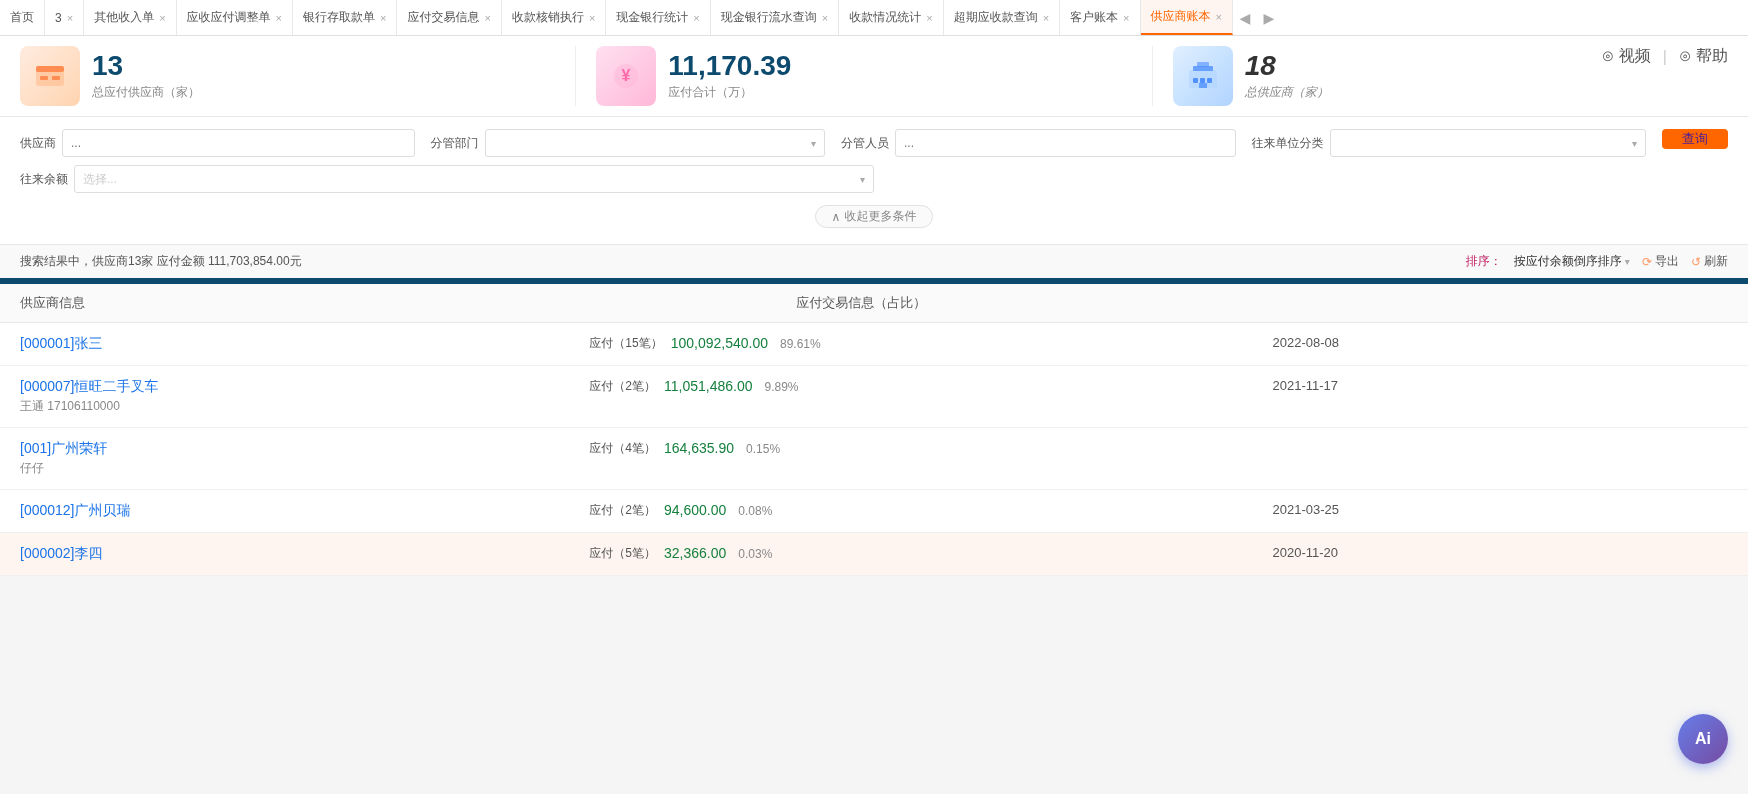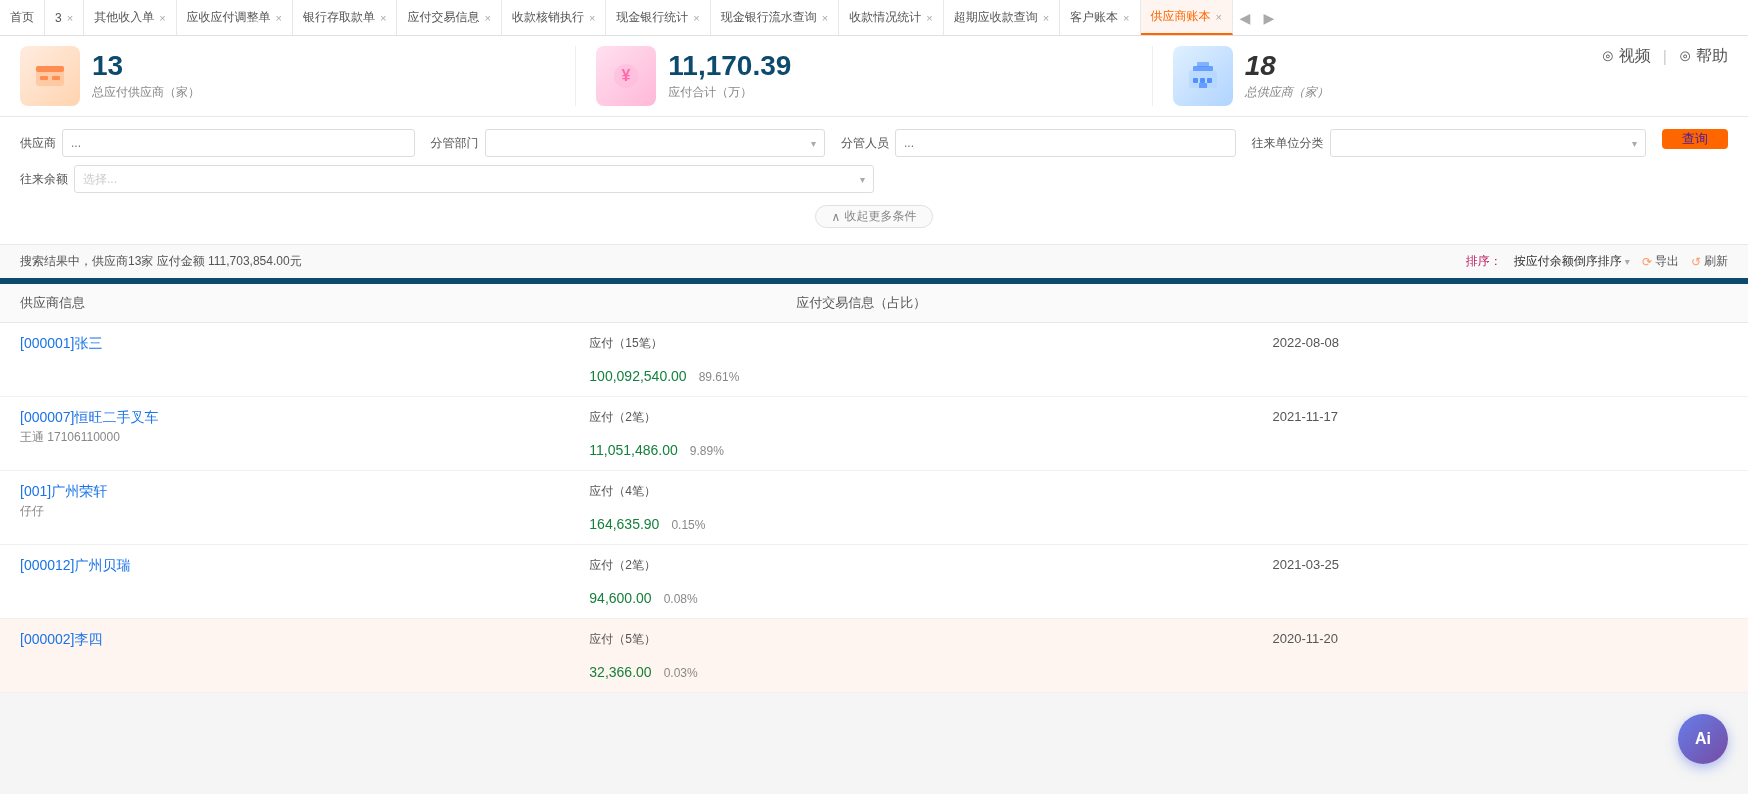--- a/index.html
+++ b/index.html
@@ -216,21 +216,21 @@
       transition: background 0.2s;
     }
     .table-row.highlighted { background: #fff5f0; }
     .supplier-name {
       color: #1a73e8;
       cursor: pointer;
       text-decoration: none;
       font-size: 14px;
     }
     .supplier-sub { font-size: 12px; color: #888; margin-top: 2px; }
-    .transaction-detail { display: flex; flex-direction: column; gap: 16px; }
+    .transaction-detail { display: flex; flex-direction: row; gap: 8px; }
     .trans-label { font-size: 12px; color: #555; }
     .trans-amount { font-size: 14px; color: #15803d; font-weight: 400; cursor: pointer; }
     .trans-percent { font-size: 12px; color: #888; margin-left: 12px; }
     .trans-row { display: flex; align-items: baseline; gap: 0; }
     .last-payment-date { font-size: 13px; color: #555; }
 
     .main-content {
       position: relative;
     }
   </style>

